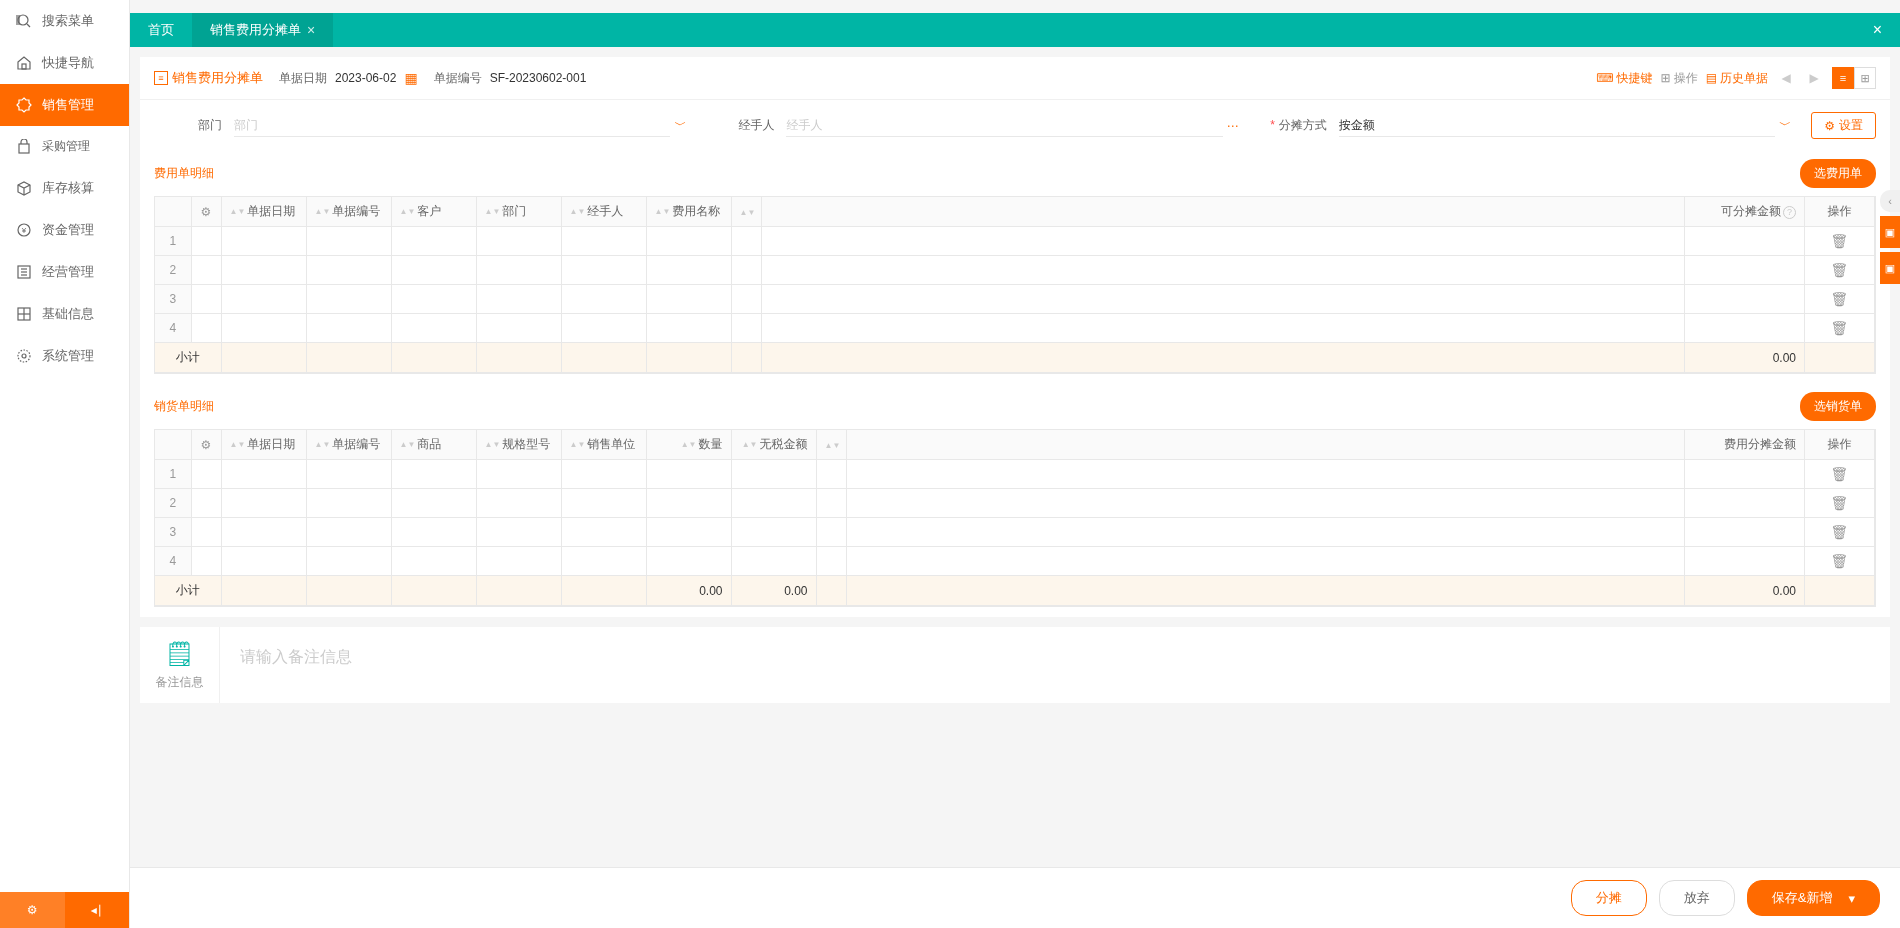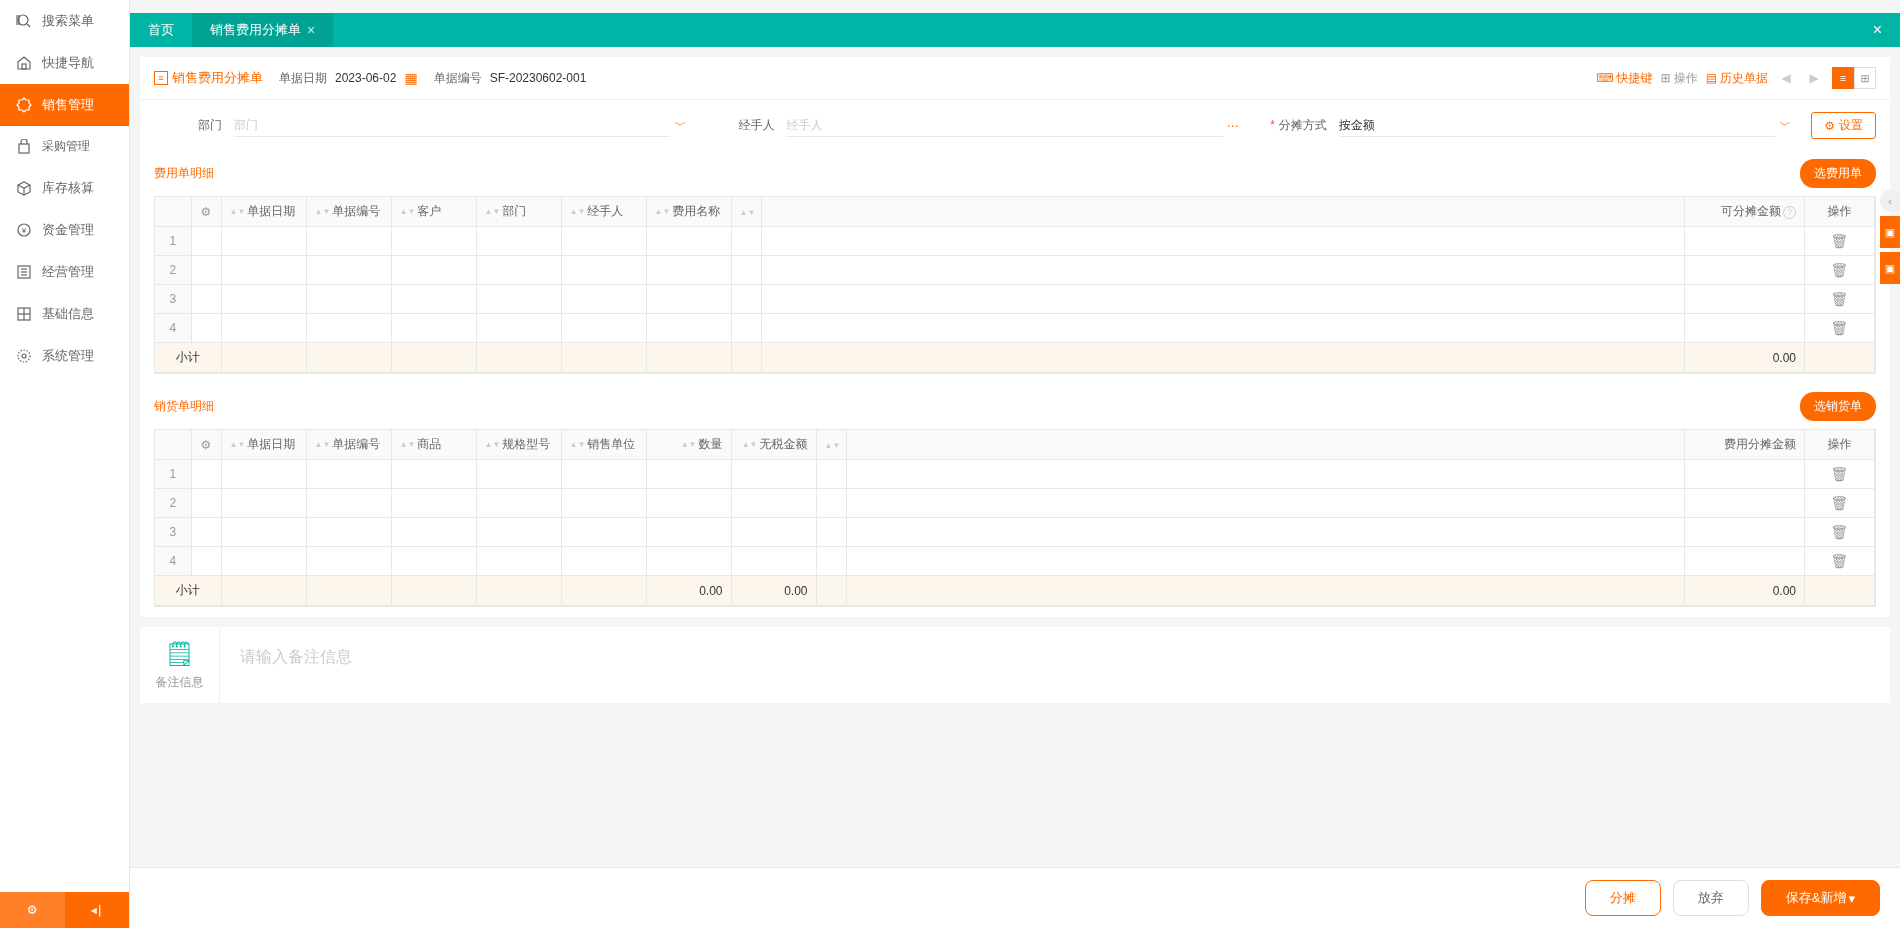--- a/index.html
+++ b/index.html
@@ -82,23 +82,23 @@
     
     .memo-card { display: flex; }
     .memo-side { width: 80px; display: flex; flex-direction: column; align-items: center; justify-content: center; gap: 6px; border-right: 1px solid #f0f0f0; padding: 12px 0; }
     .memo-icon { color: #00b5a5; font-size: 24px; }
     .memo-label { color: #999; font-size: 12px; }
     .memo-input { flex: 1; border: none; padding: 20px; outline: none; resize: none; font-family: inherit; font-size: 16px; }
     .memo-input::placeholder { color: #ccc; }
     
     
     .footer-bar { background: #fff; border-top: 1px solid #e8e8e8; padding: 12px 20px; display: flex; justify-content: flex-end; gap: 12px; }
-    .btn { padding: 8px 24px; border-radius: 8px; cursor: pointer; font-size: 13px; border: 1px solid #ddd; background: #fff; color: #666; }
+    .btn { padding: 8px 24px; border-radius: 15px; cursor: pointer; font-size: 13px; border: 1px solid #ddd; background: #fff; color: #666; }
     .btn.outline-primary { border-color: #ff6a00; color: #ff6a00; }
-    .btn.primary { background: #ff6a00; color: #fff; border-color: #ff6a00; display: flex; align-items: center; gap: 2px; }
+    .btn.primary { background: #ff6a00; color: #fff; border-color: #ff6a00; display: flex; align-items: center; gap: 16px; }
     
     
     .float-right { position: fixed; right: 0; top: 190px; display: flex; flex-direction: column; gap: 4px; }
     .float-item { width: 20px; height: 32px; background: #ff6a00; color: #fff; display: flex; align-items: center; justify-content: center; cursor: pointer; font-size: 11px; }
     .float-item.gray { background: #f0f0f0; color: #999; height: 22px; border-radius: 10px 0 0 10px; }
     
     
     .w-idx { width: 36px; }
     .w-gear { width: 30px; }
     .w-date { width: 85px; }

